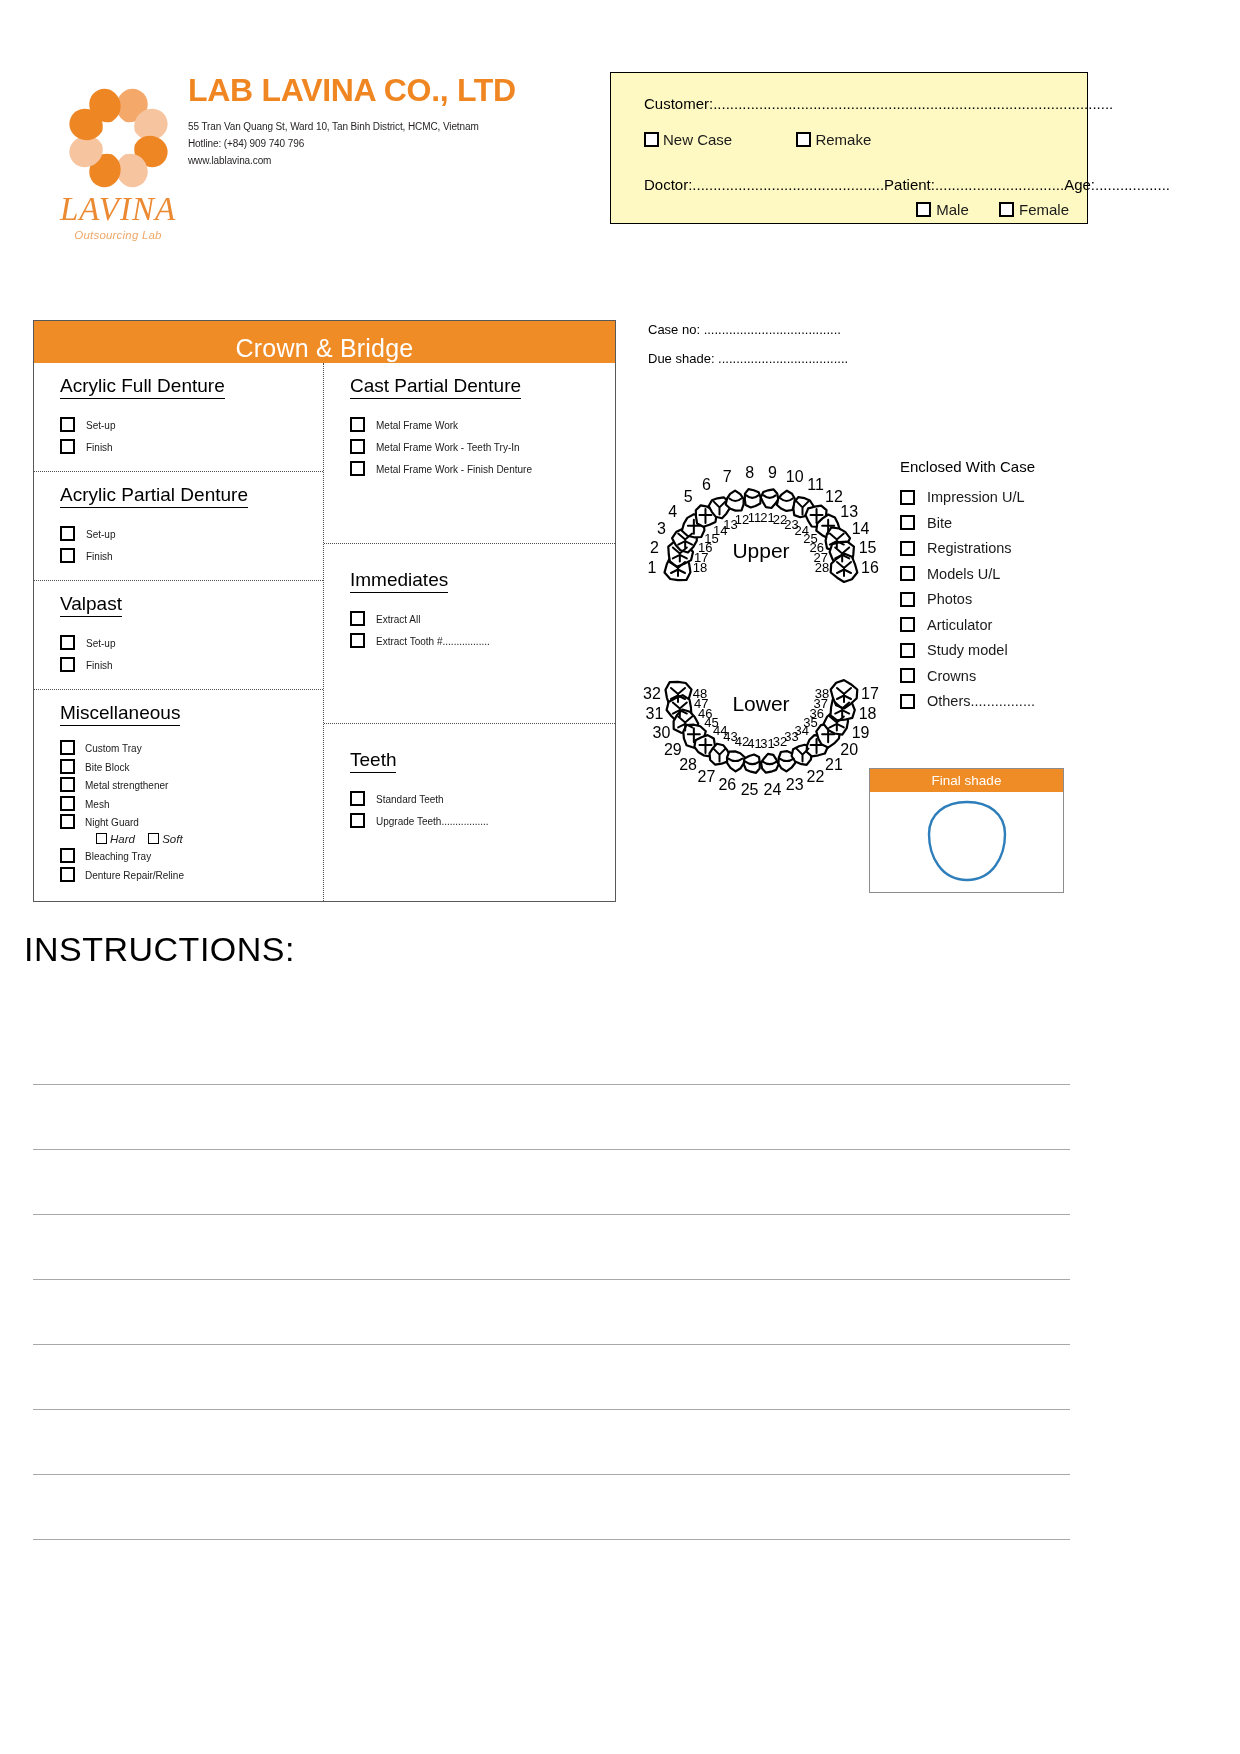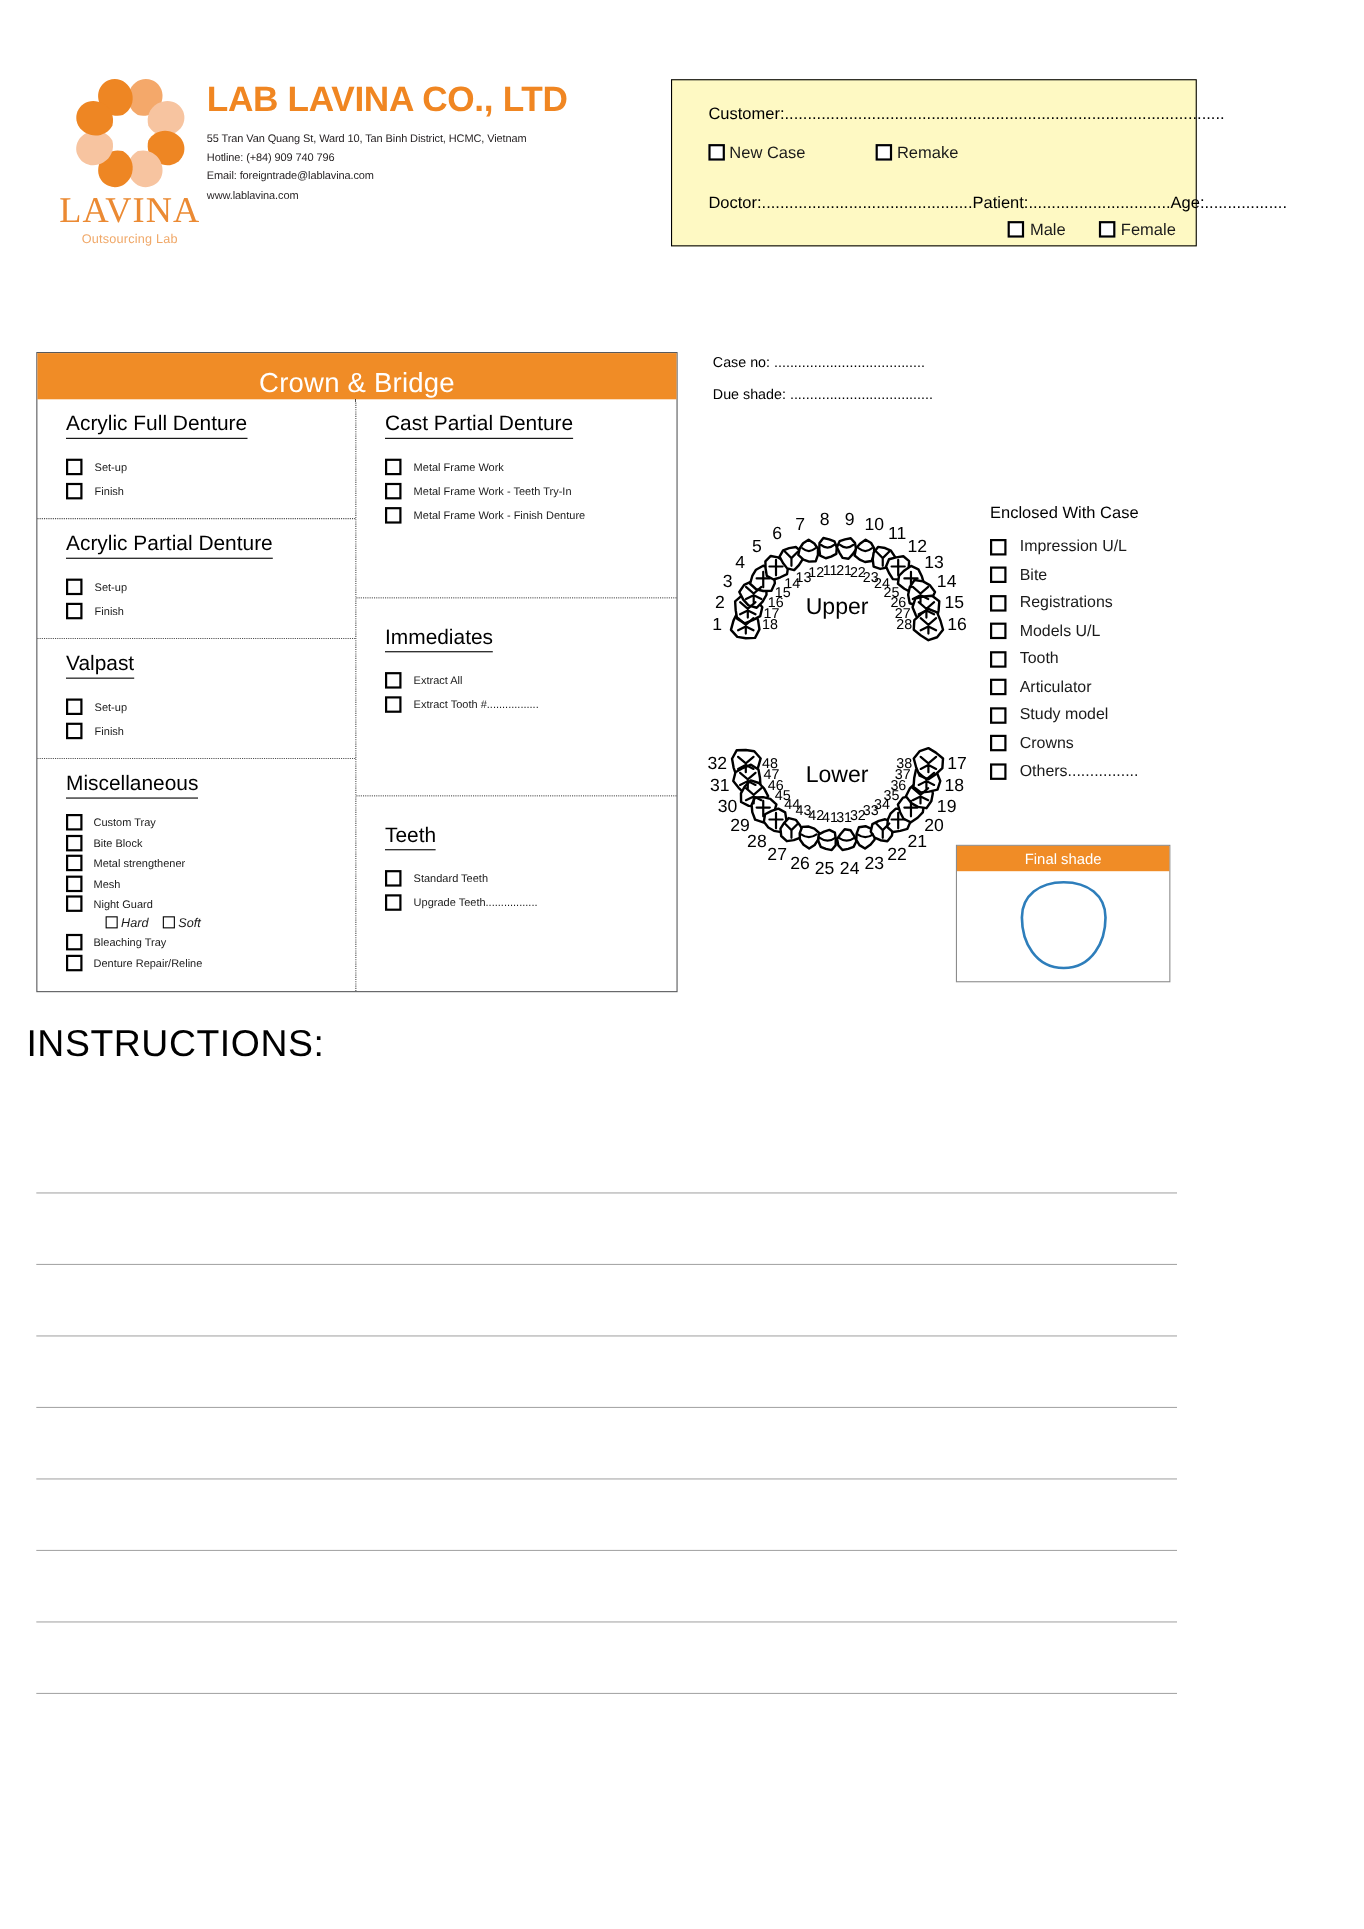--- a/index.html
+++ b/index.html
@@ -9,21 +9,21 @@
     background:#ffffff;
     font-family:"Liberation Sans", sans-serif;
     color:#1a1a1a;
     position:relative;
     overflow:hidden;
   }
   .page { position:relative; width:1240px; height:1754px; }
 
   
   .header { position:absolute; left:48px; top:62px; width:1145px; height:175px; }
-  .logo-wrap { position:absolute; left:0; top:0; width:140px; height:170px; }
+  .logo-wrap { position:absolute; left:0; top:17px; width:140px; height:170px;font-style:italic; }
   .logo-flower { position:absolute; left:8px; top:0; width:125px; height:118px; }
   .logo-name {
     position:absolute; left:0; top:114px; width:140px;
     text-align:center; font-family:"Liberation Serif", serif;
     font-size:33px; letter-spacing:1px; color:#eb8a33; line-height:1;
   }
   .logo-sub {
     position:absolute; left:0; top:150px; width:140px;
     text-align:center; font-size:11.5px; color:#f0a868; letter-spacing:.2px;
   }
@@ -137,21 +137,20 @@
         </g>
       </svg>
       <div class="logo-name">LAVINA</div>
       <div class="logo-sub">Outsourcing Lab</div>
     </div>
 
     <div class="company">
       <div class="company-name">LAB LAVINA CO., LTD</div>
       <div class="company-line">55 Tran Van Quang St, Ward 10, Tan Binh District, HCMC, Vietnam</div>
       <div class="company-line">Hotline: (+84) 909 740 796</div>
-      <div class="company-line">Email: foreigntrade@lablavina.com</div>
       <div class="company-line">www.lablavina.com</div>
     </div>
   </div>
 
   <div class="cust-box">
     <div class="cust-row cust-customer">
       <span>Customer:</span><span class="dots">................................................................................................</span>
     </div>
 
     <div class="cust-opts">
@@ -521,21 +520,21 @@
     <div class="encl-item">
       <span class="chk"></span>
       <span>Registrations</span>
     </div>
     <div class="encl-item">
       <span class="chk"></span>
       <span>Models U/L</span>
     </div>
     <div class="encl-item">
       <span class="chk"></span>
-      <span>Tooth</span>
+      <span>Photos</span>
     </div>
     <div class="encl-item">
       <span class="chk"></span>
       <span>Articulator</span>
     </div>
     <div class="encl-item">
       <span class="chk"></span>
       <span>Study model</span>
     </div>
     <div class="encl-item">

